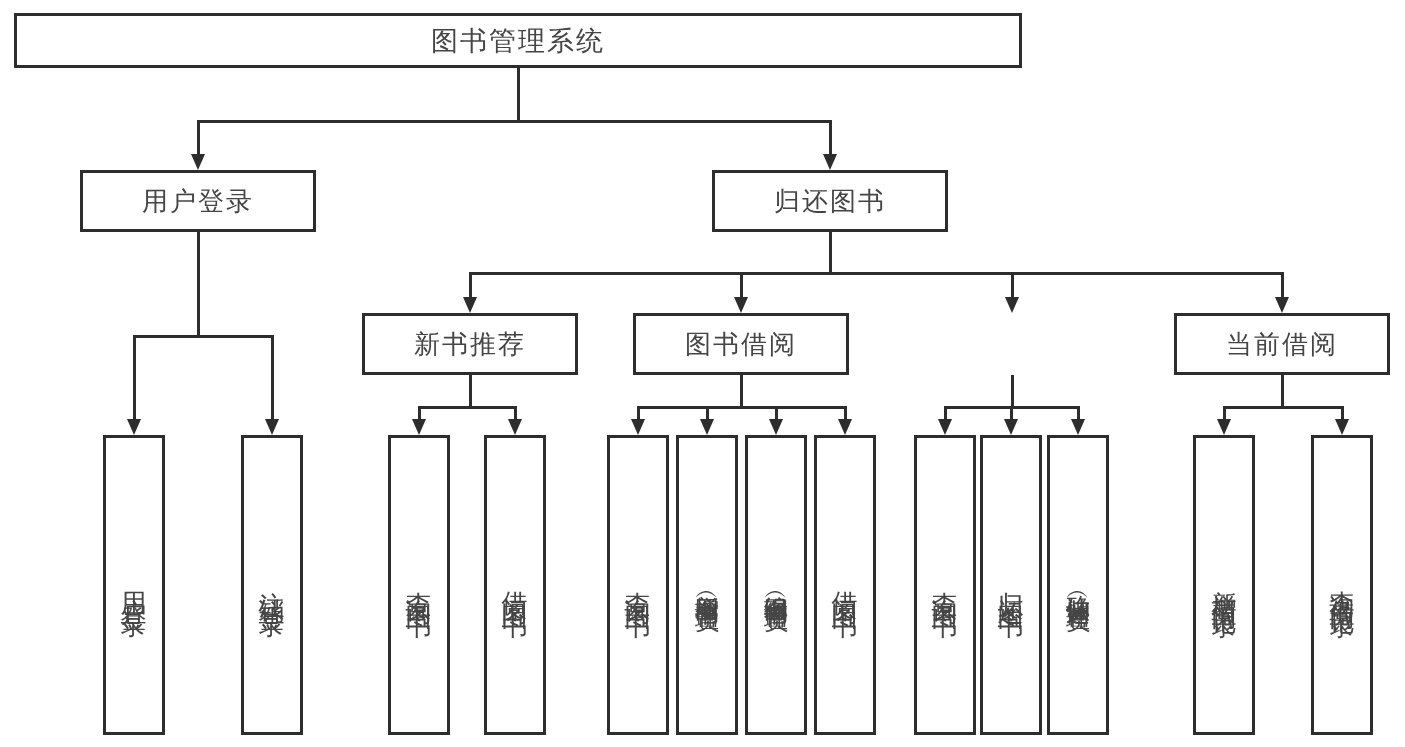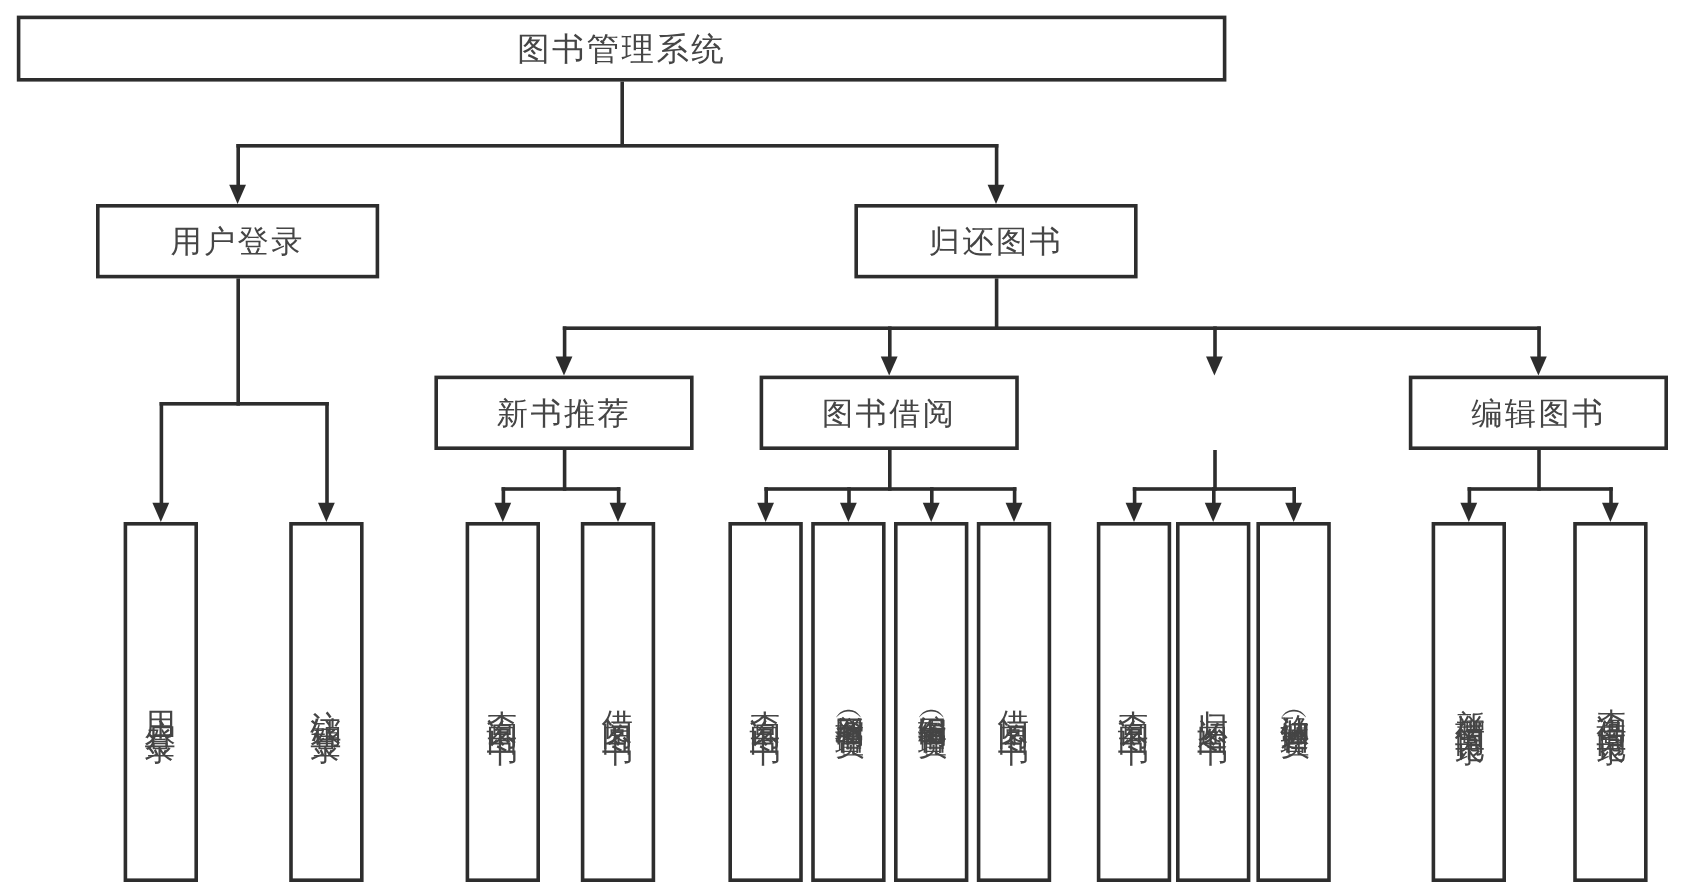--- a/index.html
+++ b/index.html
@@ -83,21 +83,21 @@
     <span>归还图书</span>
   </div>
 
   <div class="node lvl3" style="left:362px">
     <span>新书推荐</span>
   </div>
   <div class="node lvl3" style="left:633px">
     <span>图书借阅</span>
   </div>
   <div class="node lvl3" style="left:1174px">
-    <span>编辑图书</span>
+    <span>当前借阅</span>
   </div>
 
   <div class="node leaf" style="left:103px">
     <span class="vtext v4">用户登录</span>
   </div>
   <div class="node leaf" style="left:241px">
     <span class="vtext v4">注销登录</span>
   </div>
 
   <div class="node leaf" style="left:388px">

